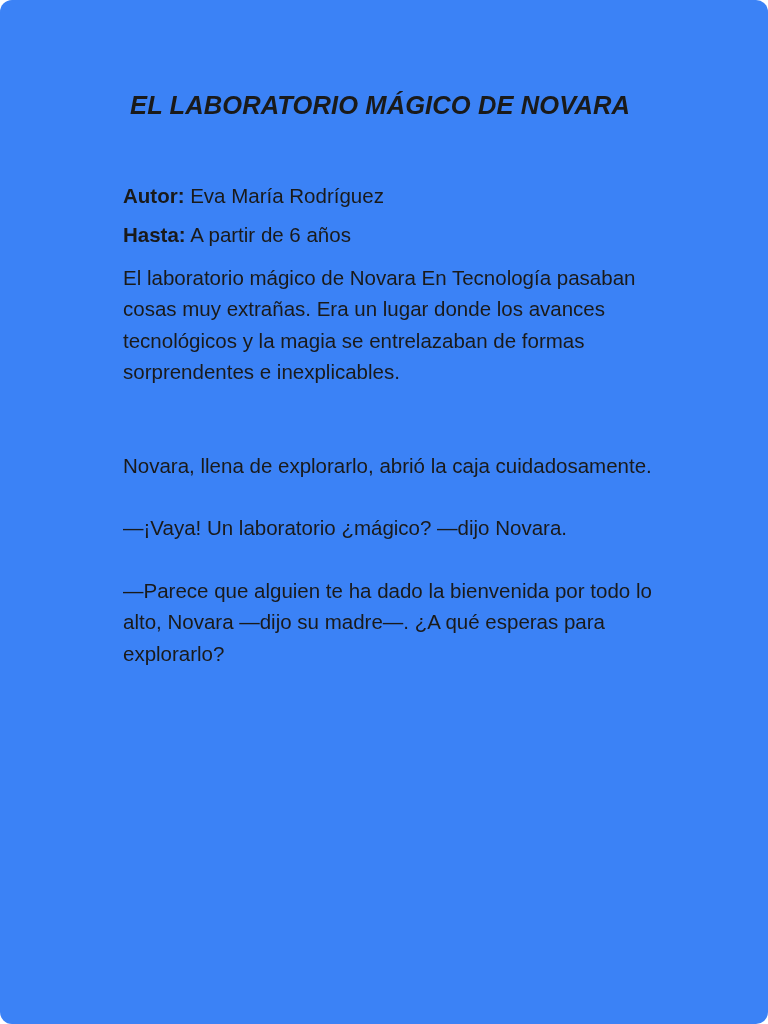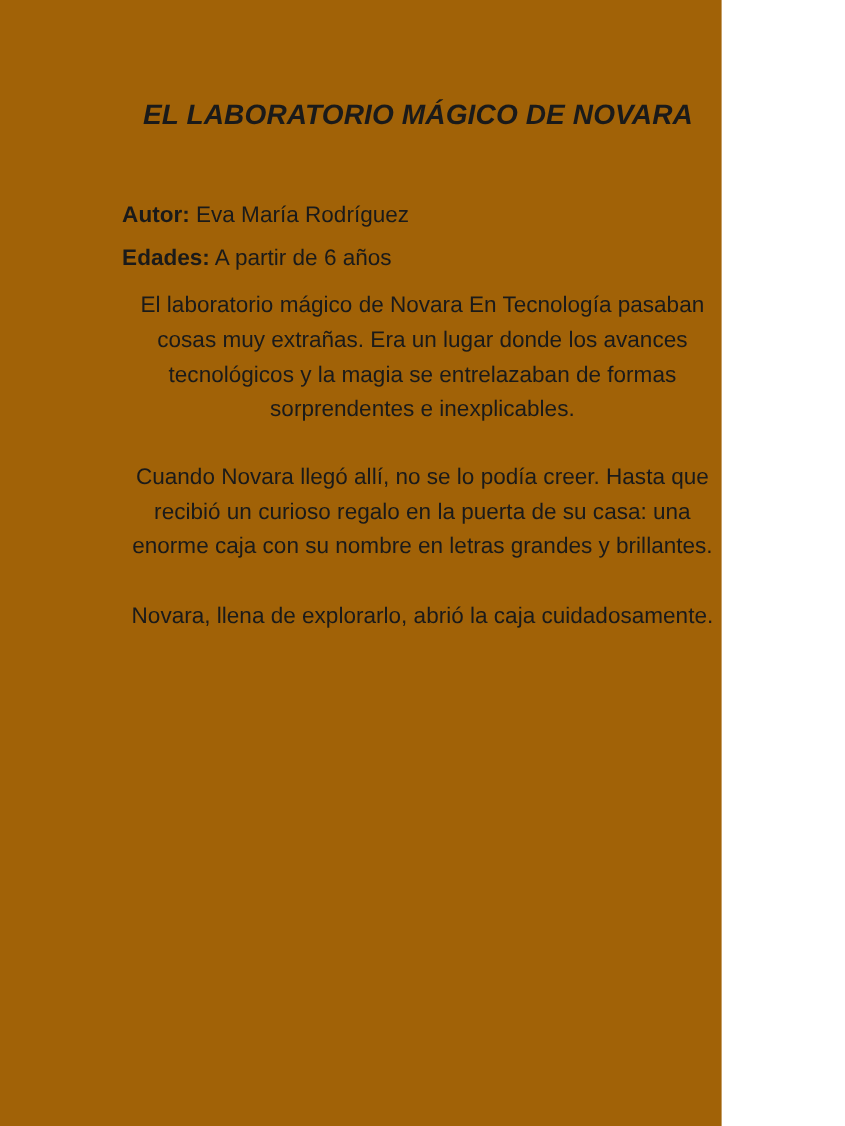--- a/index.html
+++ b/index.html
@@ -11,24 +11,25 @@
     width: 768px;
     height: 1024px;
     overflow: hidden;
     font-family: "Liberation Sans", sans-serif;
     color: #1a1a1a;
     -webkit-font-smoothing: antialiased;
   }
 
   .page {
     position: relative;
-    width: 656px;
+    width: 768px;
     height: 1024px;
-    background: #a16207;
+    background: #3b82f6;
     box-sizing: border-box;
+    border-radius: 12px;
   }
 
   .content {
     position: absolute;
     left: 107px;
     top: 0;
     width: 546px;
   }
 
   .doc-title {
@@ -43,41 +44,41 @@
     position: absolute;
     top: 90px;
     left: 0;
     width: 546px;
     white-space: nowrap;
   }
 
   .body-block {
     position: absolute;
     top: 176px;
-    left: 4px;
+    left: 16px;
     width: 546px;
   }
 
   .meta-line {
     font-size: 20.5px;
     line-height: 39px;
     margin: 0;
     padding: 0;
     white-space: nowrap;
   }
   .meta-line .label-bold {
     font-weight: bold;
   }
 
   .para {
     font-size: 20.5px;
     line-height: 31.3px;
     margin: 0;
     padding: 0;
-    text-align: center;
+    text-align: left;
   }
 
   .gap-line {
     height: 31.3px;
     font-size: 20.5px;
     line-height: 31.3px;
   }
 
   .spacer-meta-to-para {
     height: 8px;
@@ -89,36 +90,37 @@
 <div class="page">
 
   <div class="content">
 
     <h1 class="doc-title">EL LABORATORIO MÁGICO DE NOVARA</h1>
 
     <div class="body-block">
 
       <p class="meta-line"><span class="label-bold">Autor:</span><span> Eva María Rodríguez</span></p>
 
-      <p class="meta-line"><span class="label-bold">Edades:</span><span> A partir de 6 años</span></p>
+      <p class="meta-line"><span class="label-bold">Hasta:</span><span> A partir de 6 años</span></p>
 
 
       <div class="spacer-meta-to-para"></div>
 
       <p class="para">El laboratorio mágico de Novara En Tecnología pasaban cosas muy extrañas. Era un lugar donde los avances tecnológicos y la magia se entrelazaban de formas sorprendentes e inexplicables.</p>
 
       <div class="gap-line">&nbsp;</div>
 
-      <p class="para">Cuando Novara llegó allí, no se lo podía creer. Hasta que recibió un curioso regalo en la puerta de su casa: una enorme caja con su nombre en letras grandes y brillantes.</p>
 
       <div class="gap-line">&nbsp;</div>
 
       <p class="para">Novara, llena de explorarlo, abrió la caja cuidadosamente.</p>
 
       <div class="gap-line">&nbsp;</div>
 
+      <p class="para">—¡Vaya! Un laboratorio ¿mágico? —dijo Novara.</p>
 
       <div class="gap-line">&nbsp;</div>
 
+      <p class="para">—Parece que alguien te ha dado la bienvenida por todo lo alto, Novara —dijo su madre—. ¿A qué esperas para explorarlo?</p>
 
     </div>
   </div>
 </div>
 
 </body></html>

